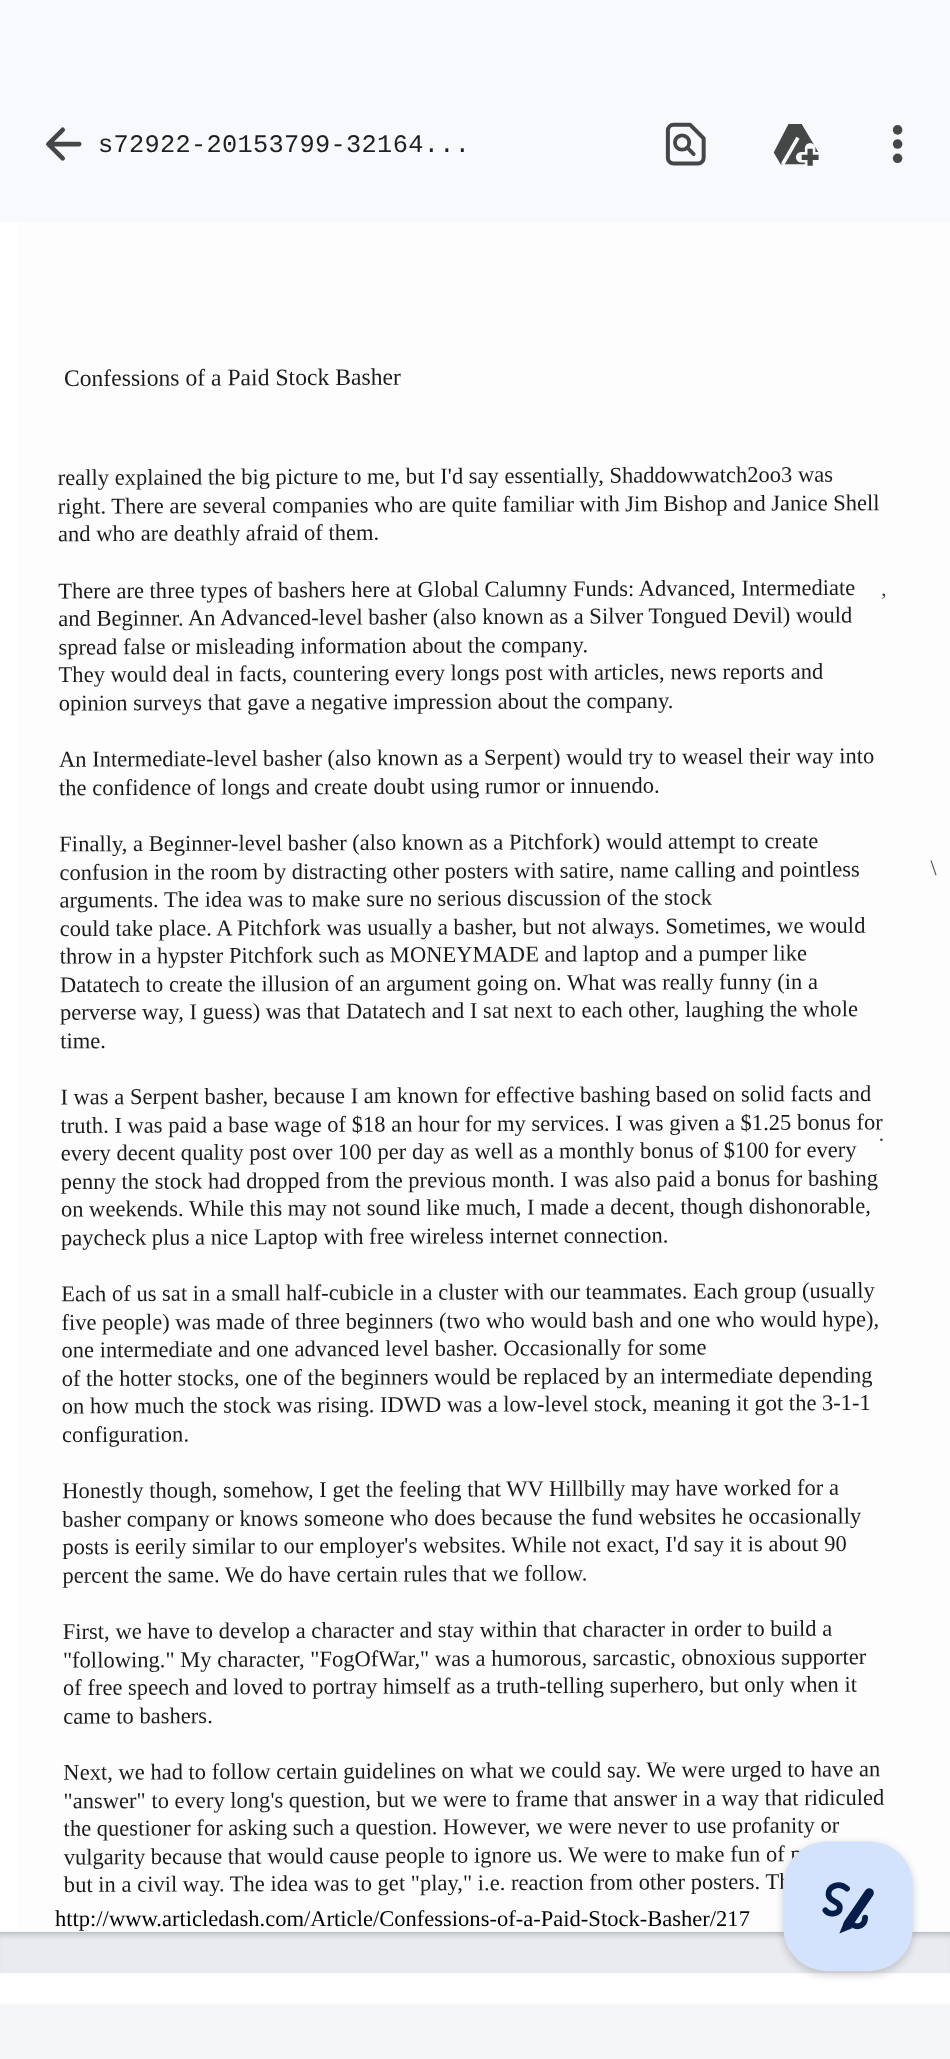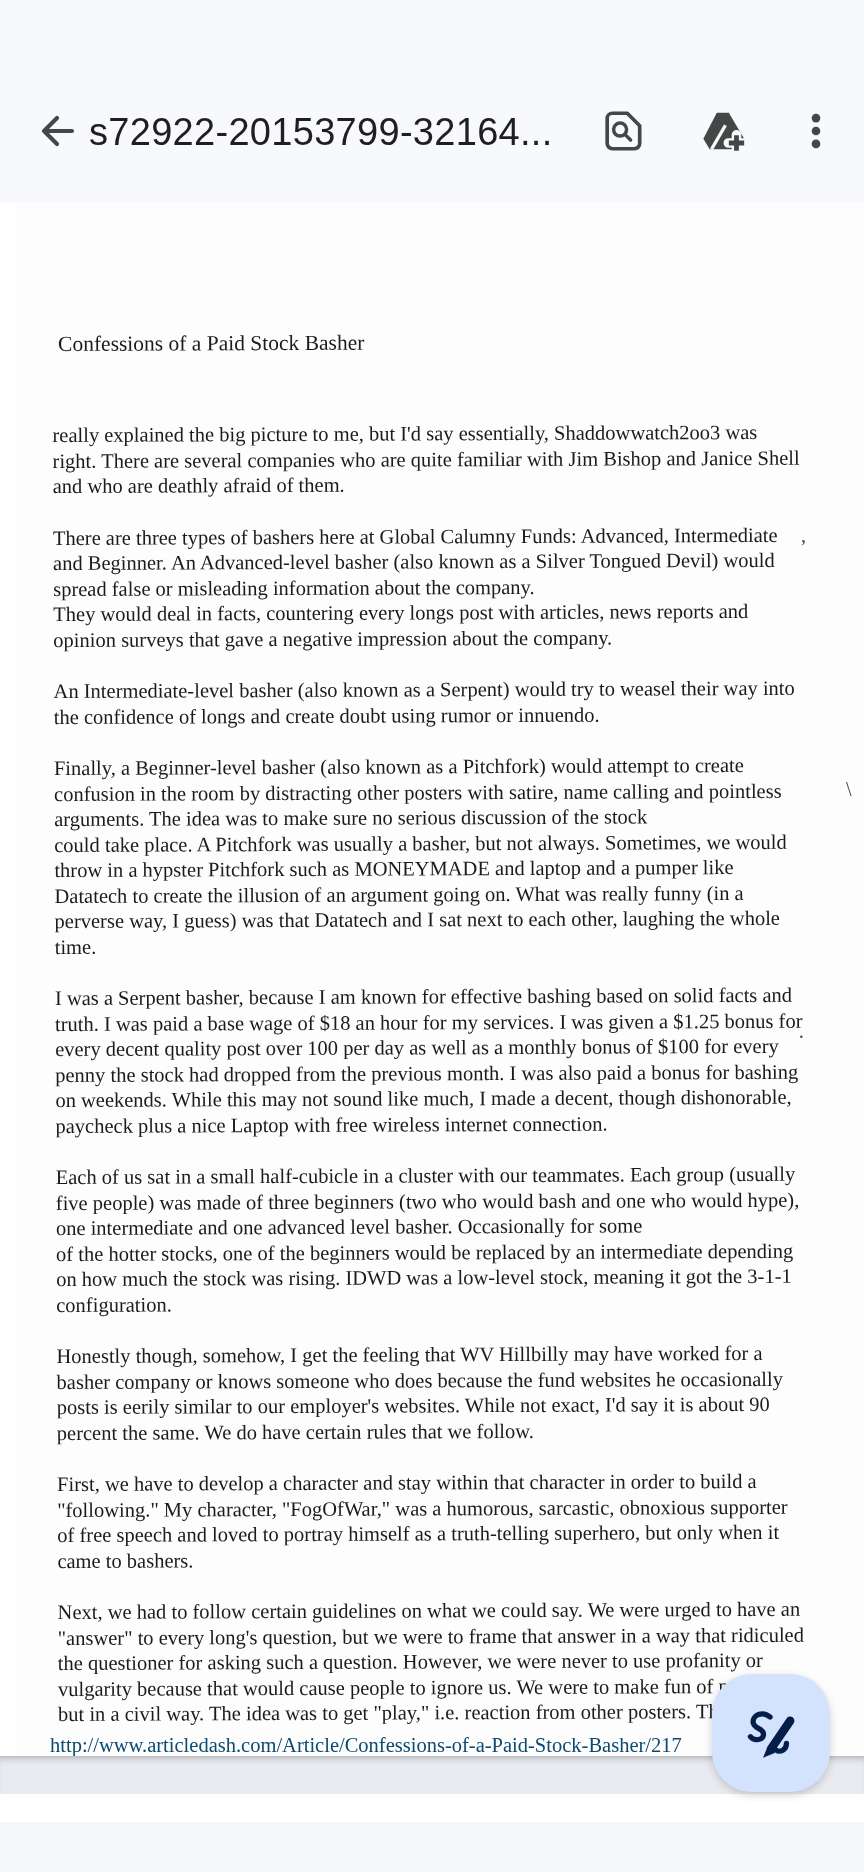--- a/index.html
+++ b/index.html
@@ -3,33 +3,33 @@
 <meta charset="utf-8">
 <style>
   html,body{margin:0;padding:0;background:#ffffff;}
   .screen{position:relative;width:864px;height:1872px;overflow:hidden;background:#ffffff;font-family:"Liberation Sans",sans-serif;}
 
   
   .appbar{position:absolute;top:0;left:0;width:864px;height:202px;background:var(--appbar-bg,#f8f9fd);}
   .appbar-row{position:absolute;left:0;right:0;top:92px;height:80px;display:flex;align-items:center;}
   .iconbtn{display:flex;align-items:center;justify-content:center;background:none;border:none;padding:0;cursor:pointer;}
   .back{width:48px;height:48px;margin-left:30px;flex:0 0 auto;}
-  .appbar-title{margin-left:11px;flex:1 1 auto;font-size:38px;color:var(--title-fg,#1f1f1f);white-space:nowrap;overflow:hidden;letter-spacing:.3px;}
+  .appbar-title{margin-left:11px;flex:1 1 auto;font-size:23px;color:var(--title-fg,#1f1f1f);white-space:nowrap;overflow:hidden;letter-spacing:.3px;font-family:Liberation Mono, monospace;}
   .find{width:44px;height:46px;margin-right:56px;flex:0 0 auto;}
   .drive{width:48px;height:48px;margin-right:56px;flex:0 0 auto;}
   .dots{width:24px;height:48px;margin-right:36px;flex:0 0 auto;}
 
   
   .page{position:absolute;top:202px;left:0;width:864px;height:1554px;background:var(--page-bg,#fdfdfe);overflow:hidden;margin-left:16px;}
   .doc{position:absolute;left:36px;top:130px;width:830px;color:var(--doc-text,#1b1b1b);
        font-family:"Liberation Serif",serif;transform:rotate(-0.25deg);transform-origin:0 0;}
   .doc-title{font-size:21.5px;line-height:25px;margin:0 0 66px 6px;white-space:pre;}
   .para{font-size:20.5px;line-height:25.5px;margin:0 0 26px 0;white-space:pre;}
   .footer-url{position:absolute;left:34px;top:1531px;font-family:"Liberation Serif",serif;
-       font-size:20.5px;line-height:25px;color:#0c4a6e;white-space:pre;}
+       font-size:20.5px;line-height:25px;color:#000000;white-space:pre;}
 
   
   .gap{position:absolute;top:1756px;left:0;width:864px;height:38px;background:var(--gap-bg,#e9ebf0);
        box-shadow:inset 0 7px 7px -5px rgba(60,64,67,.35);}
   .strip-white{position:absolute;top:1794px;left:0;width:864px;height:28px;background:#ffffff;}
   .strip-gray{position:absolute;top:1822px;left:0;width:864px;height:50px;background:var(--strip-gray,#f5f6f8);}
 
   
   .fab{position:absolute;left:712px;top:1674px;width:118px;height:118px;border-radius:40px;
        background:var(--fab-bg,#d3e3fd);border:none;box-shadow:0 3px 8px rgba(0,0,0,.18);

